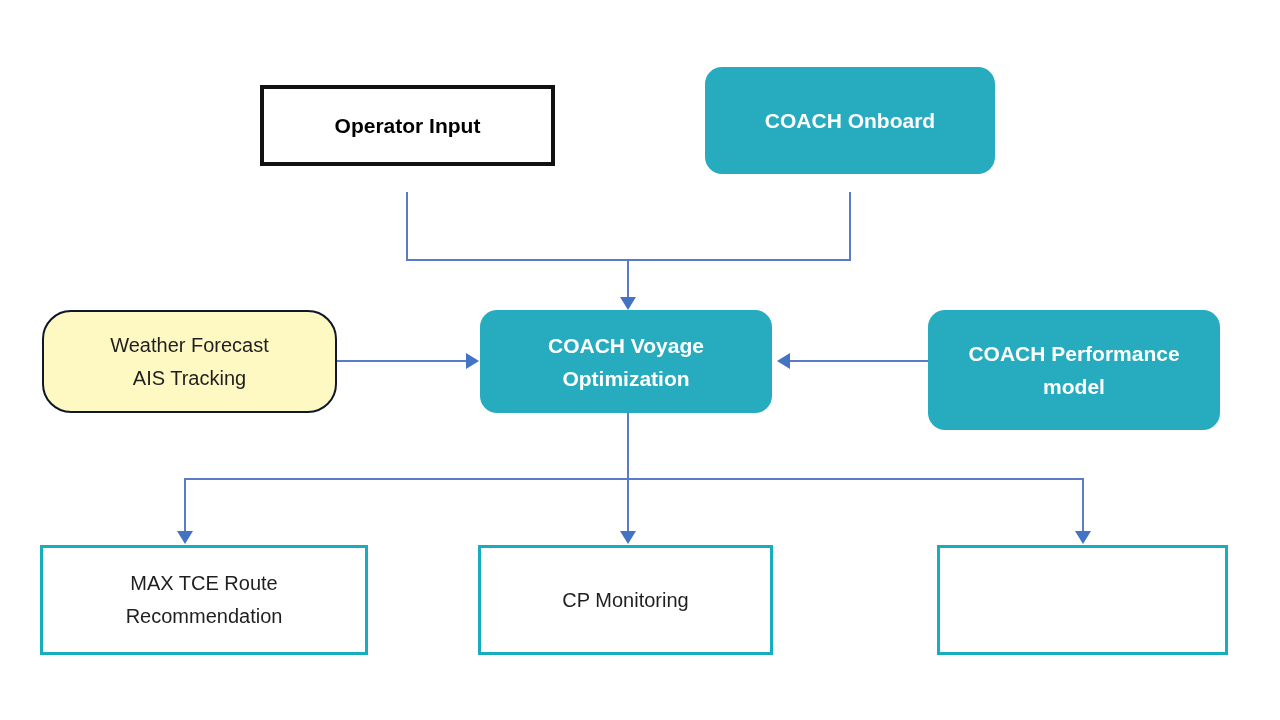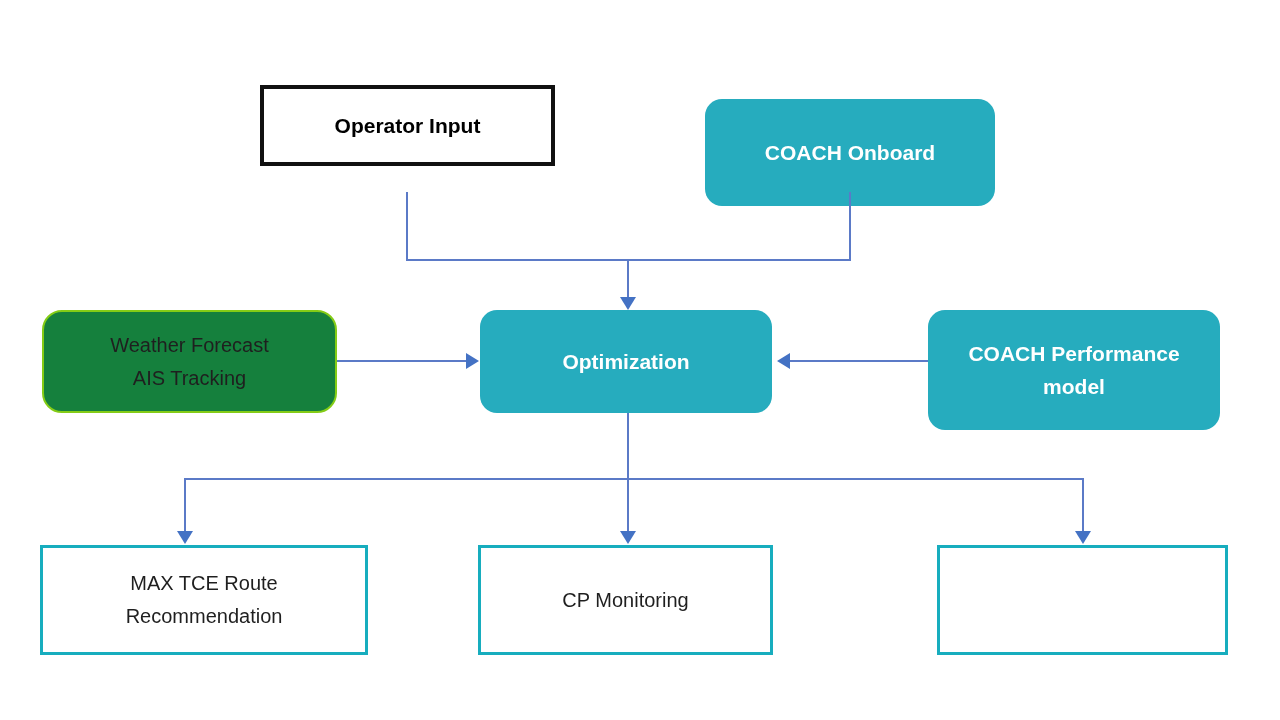--- a/index.html
+++ b/index.html
@@ -18,56 +18,57 @@
   }
   .node{
     position:absolute;display:flex;align-items:center;justify-content:center;
     text-align:center;box-sizing:border-box;
   }
   .lbl{display:flex;flex-direction:column;line-height:33px;font-size:20px;color:var(--ink);}
   .teal{background:var(--teal-fill);border-radius:17px;}
   .teal .lbl{color:#FFFFFF;font-weight:700;font-size:21px;}
   .outline-thick{background:#FFFFFF;border:4px solid var(--outline-dark);}
   .outline-thick .lbl{font-weight:700;font-size:21px;color:#000;}
-  .outline-round{background:#15803d;border:2px solid #84cc16;border-radius:20px;}
+  .outline-round{background:#fef9c3;border:2px solid #0f172a;border-radius:29px;}
   .outline-teal{background:#FFFFFF;border:3px solid var(--teal-border);}
   .line{position:absolute;background:var(--arrow-line);}
   .line-v{width:2px;}
   .line-h{height:2px;}
   .ah{position:absolute;width:0;height:0;}
   .ah-down{border-left:8px solid transparent;border-right:8px solid transparent;border-top:13px solid var(--arrow-head);}
   .ah-right{border-top:8px solid transparent;border-bottom:8px solid transparent;border-left:13px solid var(--arrow-head);}
   .ah-left{border-top:8px solid transparent;border-bottom:8px solid transparent;border-right:13px solid var(--arrow-head);}
 </style>
 </head>
 <body>
 
 <div class="canvas">
 
   <div class="node outline-thick" style="left:260px;top:85px;width:295px;height:81px">
     <span class="lbl">
         <span>Operator Input</span>
       </span>
   </div>
 
-  <div class="node teal" style="left:705px;top:99px;width:290px;height:107px">
+  <div class="node teal" style="left:705px;top:67px;width:290px;height:107px">
     <span class="lbl">
         <span>COACH Onboard</span>
       </span>
   </div>
 
   <div class="node outline-round" style="left:42px;top:310px;width:295px;height:103px">
     <span class="lbl">
       <span>Weather Forecast</span>
       <span>AIS Tracking</span>
     </span>
   </div>
 
   <div class="node teal" style="left:480px;top:310px;width:292px;height:103px">
     <span class="lbl">
+      <span>COACH Voyage</span>
       <span>Optimization</span>
     </span>
   </div>
 
   <div class="node teal" style="left:928px;top:310px;width:292px;height:120px">
     <span class="lbl">
       <span>COACH Performance</span>
       <span>model</span>
     </span>
   </div>

